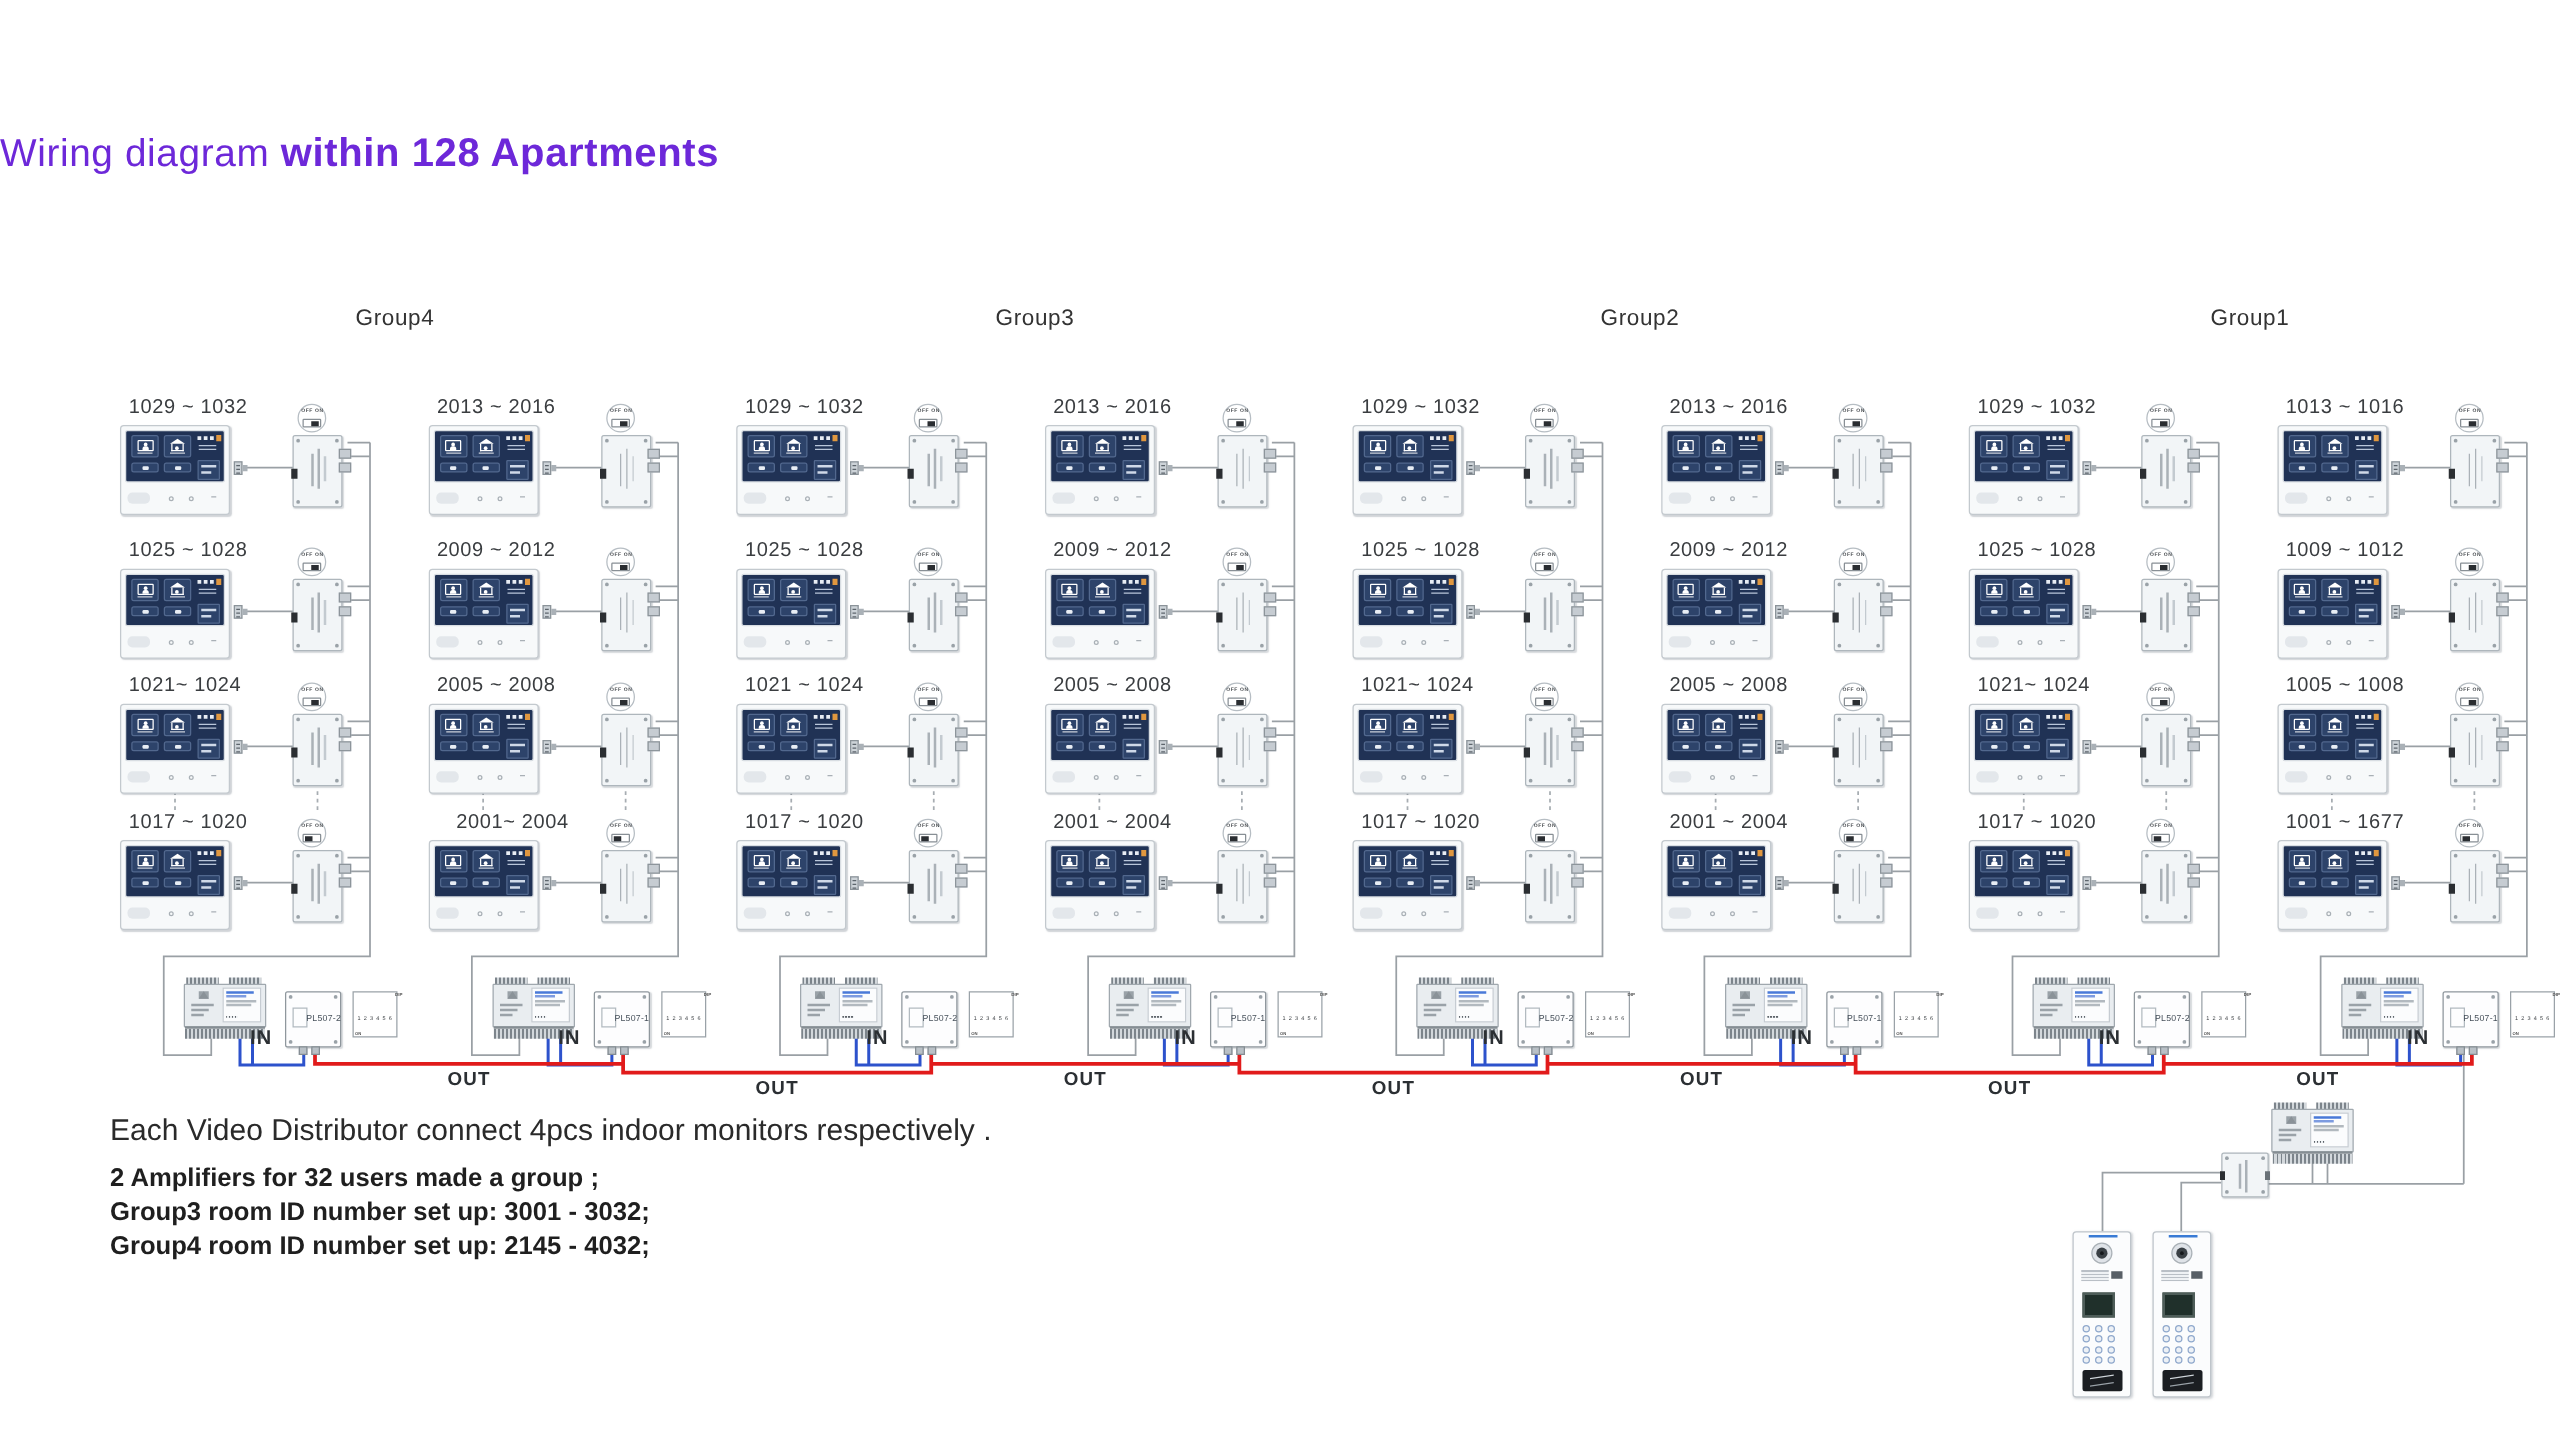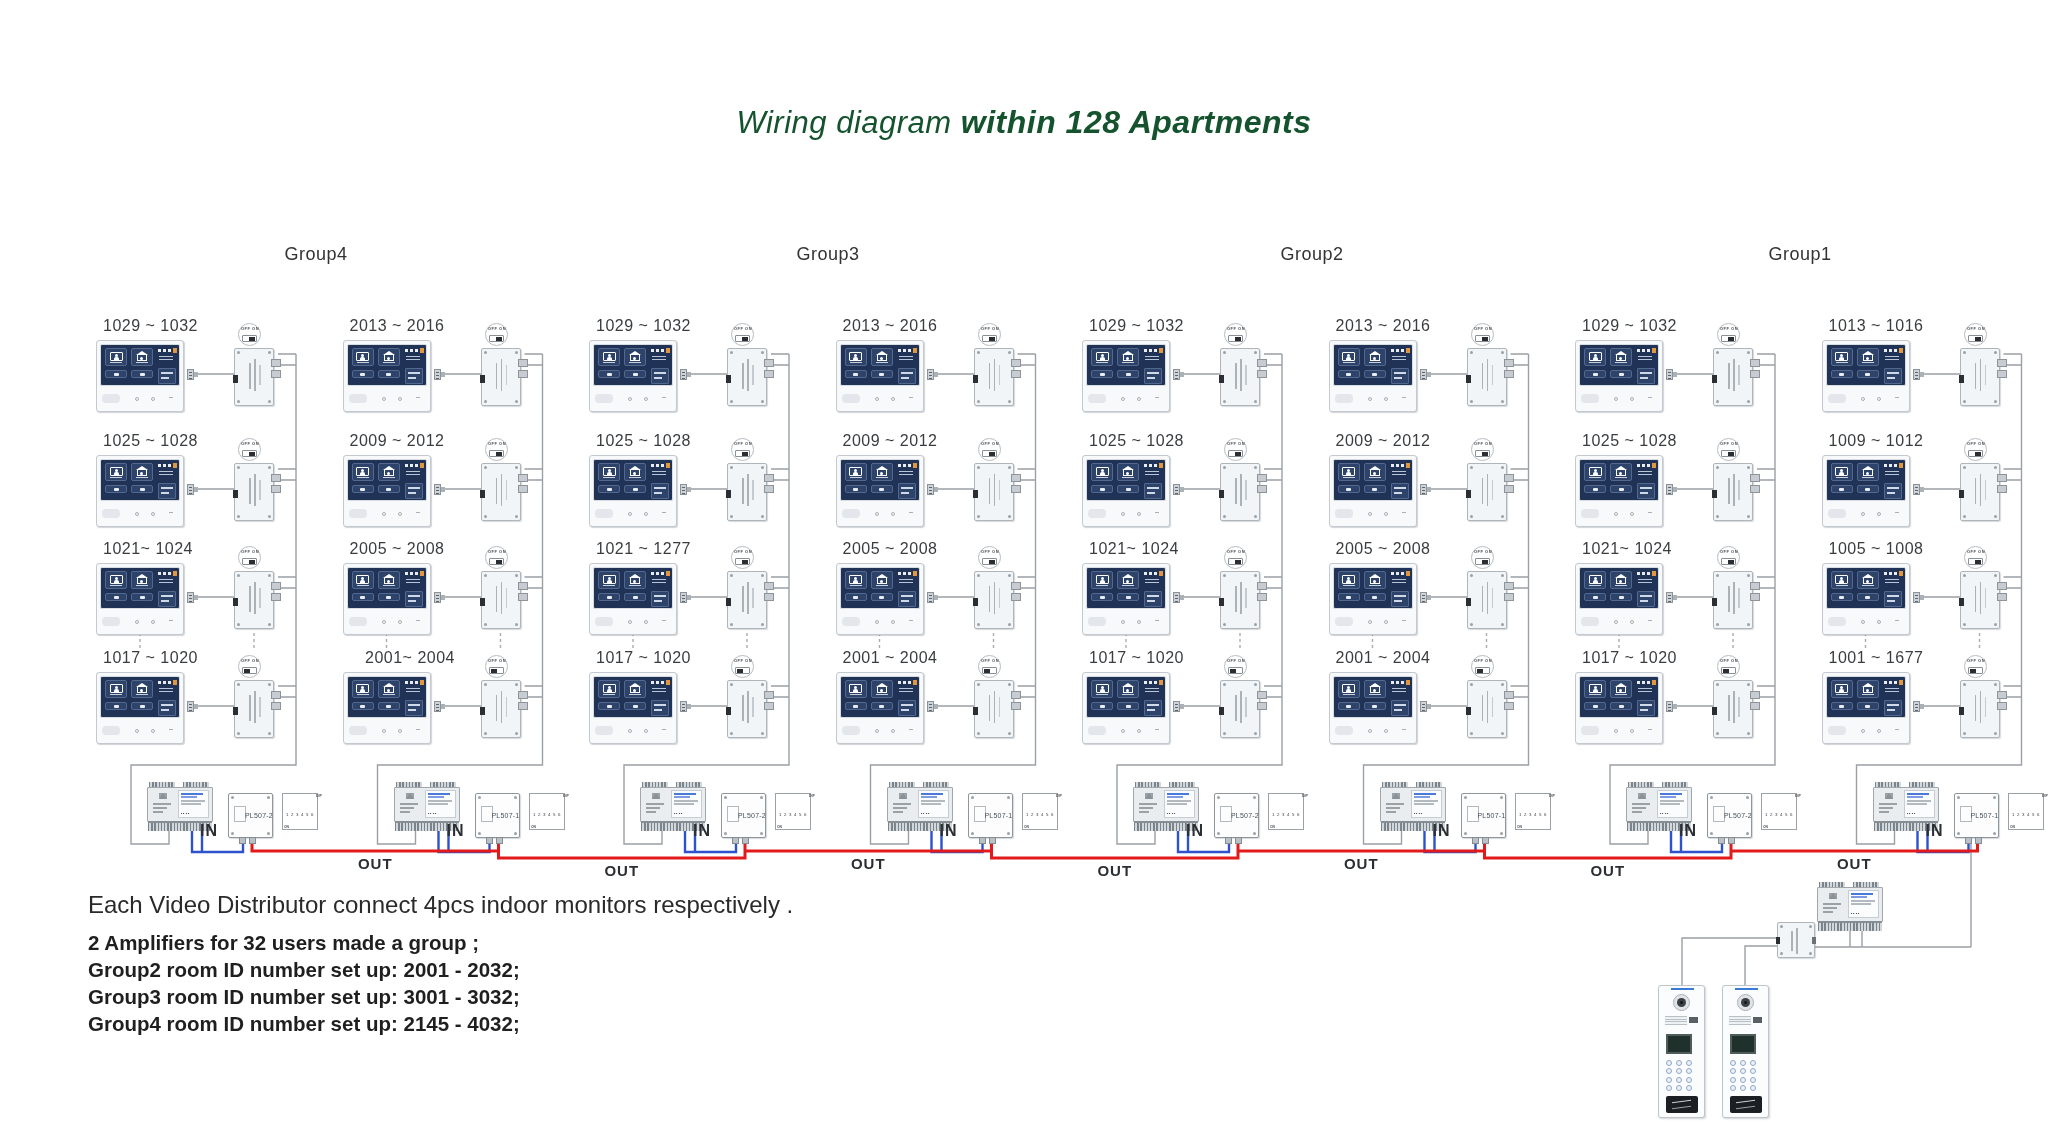--- a/index.html
+++ b/index.html
@@ -3,21 +3,21 @@
 <meta charset="utf-8">
 <style>
   html,body{margin:0;padding:0;background:#fff;}
   #cv{position:relative;width:2048px;height:1145px;background:#fff;overflow:hidden;
       font-family:"Liberation Sans",sans-serif;color:#222;}
   #cv *{box-sizing:border-box;}
   .abs{position:absolute;}
   svg#wires{position:absolute;left:0;top:0;}
 
   
-  .title{position:absolute;left:0;right:0;top:104px;text-align:center;font-size:31px;color:#14532d;letter-spacing:.5px;font-style:italic;}
+  .title{position:absolute;left:0;right:0;top:104px;font-size:31px;color:#6d28d9;letter-spacing:.5px;}
   .title b{font-size:32px;}
   .grp{position:absolute;width:120px;text-align:center;font-size:18px;color:#333;letter-spacing:.5px;}
   .room{position:absolute;font-size:16px;color:#3a3d40;letter-spacing:.5px;white-space:nowrap;}
   .inl{position:absolute;font-size:16px;font-weight:700;color:#2b2f33;letter-spacing:1px;}
   .outl{position:absolute;width:60px;text-align:center;font-size:15px;font-weight:700;color:#2b2f33;letter-spacing:1px;}
   .notes-h{position:absolute;left:88px;top:891px;font-size:24px;color:#2a2a2a;}
   .notes{position:absolute;left:88px;top:929px;font-size:20.5px;font-weight:700;color:#1f1f1f;line-height:27px;}
 
   
   .mon{position:absolute;width:88px;height:72px;background:#f7f9fa;border:1px solid #c3c9ce;border-radius:3px;box-shadow:1px 1px 1px rgba(120,130,140,.35);}
@@ -133,21 +133,20 @@
     <path id="p-dash" fill="none" stroke="#a7adb2" stroke-width="1.4" stroke-dasharray="3 3" d="M140 633V651M254 633V651M386.5 633V651M500.5 633V651M633 633V651M747 633V651M879.5 633V651M993.5 633V651M1126 633V651M1240 633V651M1372.5 633V651M1486.5 633V651M1619 633V651M1733 633V651M1865.5 633V651M1979.5 633V651"></path>
     <path id="p-blue" fill="none" stroke="#2d52cc" stroke-width="2.4" d="M192 826V852H243V843M202 826V852M438.5 826V852H489.5V843M448.5 826V852M685 826V852H736V843M695 826V852M931.5 826V852H982.5V843M941.5 826V852M1178 826V852H1229V843M1188 826V852M1424.5 826V852H1475.5V843M1434.5 826V852M1671 826V852H1722V843M1681 826V852M1917.5 826V852H1968.5V843M1927.5 826V852"></path>
     <path id="p-red" fill="none" stroke="#e11b1b" stroke-width="3" d="M252 843V851H498.5V843M498.5 843V858H745V843M745 843V851H991.5V843M991.5 843V858H1238V843M1238 843V851H1484.5V843M1484.5 843V858H1731V843M1731 843V851H1977.5V843"></path>
   </svg>
 
   <div class="title"><span>Wiring diagram </span><b>within 128 Apartments</b></div>
 
   <div class="notes-h">Each Video Distributor connect 4pcs indoor monitors respectively .</div>
   <div class="notes" id="notes">
       <div>2 Amplifiers for 32 users made a group ;</div>
-      <div>Group2 room ID number set up: 2001 - 2032;</div>
       <div>Group3 room ID number set up: 3001 - 3032;</div>
       <div>Group4 room ID number set up: 2145 - 4032;</div>
     </div>
 <div class="grp" style="left: 256px; top: 244px;">Group4</div>
     <div class="room" style="left: 103px; top: 317px;">1029 ~ 1032</div>
     <div class="mon abs" style="left: 96px; top: 340px;">
     <div class="mon-scr">
       <div class="tile t1">
           <div class="ic-fr">
             <i class="hd"></i>
@@ -891,21 +890,21 @@
     <i class="dport"></i>
     <i class="dtab t"></i>
     <i class="dtab b"></i>
   </div>
     <div class="bub abs" style="left: 731px; top: 438px;">
     <span class="btxt"><span>OFF</span> <span>ON</span></span>
     <span class="bsw">
         <i class="knob"></i>
       </span>
   </div>
-    <div class="room" style="left: 596px; top: 540px;">1021 ~ 1277</div>
+    <div class="room" style="left: 596px; top: 540px;">1021 ~ 1024</div>
     <div class="mon abs" style="left: 589px; top: 563px;">
     <div class="mon-scr">
       <div class="tile t1">
           <div class="ic-fr">
             <i class="hd"></i>
             <i class="bd"></i>
           </div>
           <i class="tl-line"></i>
         </div>
       <div class="tile t2">

